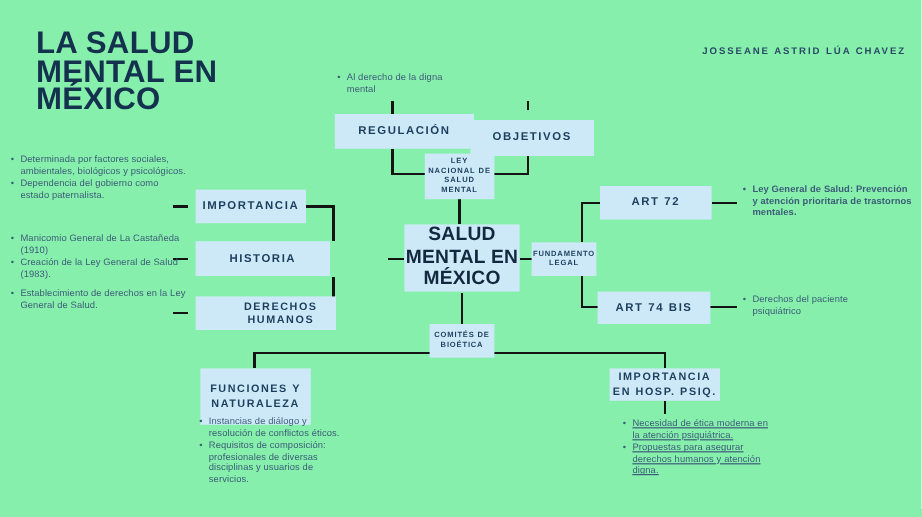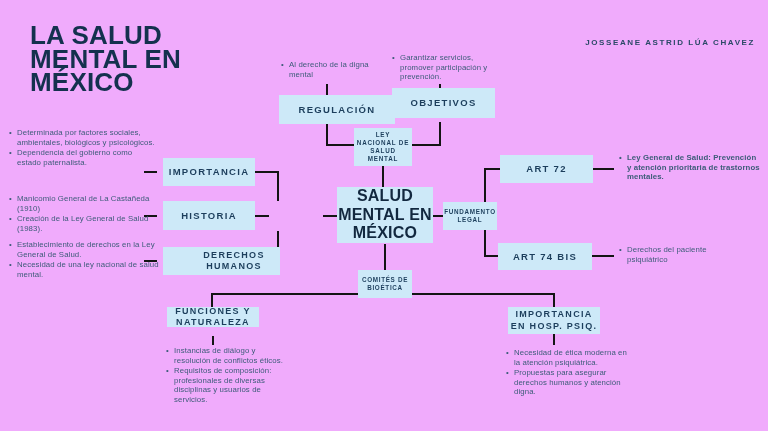--- a/index.html
+++ b/index.html
@@ -1,66 +1,66 @@
 <!DOCTYPE html>
 <html><head>
 <meta charset="utf-8">
 <style>
   html,body{margin:0;padding:0;background:#ffffff;}
   .canvas{
-    position:relative;width:768px;height:431px;background:#f0abfc;
+    position:relative;width:768px;height:431px;background:#86efac;
     font-family:"Liberation Sans",sans-serif;overflow:hidden;
   }
   .connectors{position:absolute;left:0;top:0;pointer-events:none;}
 
   .title{
     position:absolute;left:30px;top:24px;width:190px;margin:0;
     font-size:26px;line-height:23.5px;font-weight:700;letter-spacing:0.2px;
     color:#14314e;white-space:pre-line;
   }
   .author{
     position:absolute;top:38px;right:13px;
     font-size:8px;font-weight:700;letter-spacing:1.6px;color:#2b4967;
   }
 
   .node{
     position:absolute;display:flex;align-items:center;justify-content:center;
     background:#cde9f8;color:#1c3e5c;font-weight:700;text-align:center;
     letter-spacing:1.3px;white-space:pre-line;line-height:1.25;
   }
   .n-regulacion{left:279px;top:95px;width:116px;height:29px;font-size:9.5px;}
-  .n-objetivos{left:392px;top:88px;width:103px;height:30px;font-size:9.5px;}
+  .n-objetivos{left:392px;top:100px;width:103px;height:30px;font-size:9.5px;}
   .n-ley{left:354px;top:128px;width:58px;height:38px;font-size:6.3px;letter-spacing:0.8px;}
   .n-importancia{left:163px;top:158px;width:92px;height:28px;font-size:9.5px;}
-  .n-historia{left:163px;top:201px;width:92px;height:29px;font-size:9.5px;}
+  .n-historia{left:163px;top:201px;width:112px;height:29px;font-size:9.5px;}
   .n-derechos{left:163px;top:247px;width:92px;height:28px;font-size:9px;padding-left:25px;}
   .n-contexto{left:269px;top:202px;width:54px;height:29px;font-size:7.3px;letter-spacing:0.9px;}
   .n-center{left:337px;top:187px;width:96px;height:56px;font-size:16px;letter-spacing:0.2px;color:#12283f;line-height:1.15;}
   .n-fundamento{left:443px;top:202px;width:54px;height:28px;font-size:6.3px;letter-spacing:0.7px;}
   .n-art72{left:500px;top:155px;width:93px;height:28px;font-size:9.5px;}
   .n-art74{left:498px;top:243px;width:94px;height:27px;font-size:9.5px;}
   .n-comites{left:358px;top:270px;width:54px;height:28px;font-size:6.3px;letter-spacing:0.7px;}
-  .n-funciones{left:167px;top:307px;width:92px;height:20px;font-size:9px;}
+  .n-funciones{left:167px;top:307px;width:92px;height:47px;font-size:9px;}
   .n-hosp{left:508px;top:307px;width:92px;height:27px;font-size:9px;}
 
   .note{
     position:absolute;margin:0;padding:0;list-style:none;
     font-size:7.8px;line-height:9.6px;color:#3d5c79;letter-spacing:0.1px;
   }
   .note li{position:relative;padding-left:9px;margin:0 0 1px 0;}
   .note li::before{content:"\2022";position:absolute;left:1px;top:0;}
   .note-regulacion{left:280px;top:60px;width:92px;}
   .note-objetivos{left:391px;top:53px;width:112px;}
   .note-importancia{left:8px;top:128px;width:150px;}
   .note-historia{left:8px;top:194px;width:150px;}
   .note-derechos{left:8px;top:240px;width:154px;}
   .note-art72{left:618px;top:153px;width:144px;font-weight:bold;}
   .note-art74{left:618px;top:245px;width:126px;}
   .note-funciones{left:165px;top:346px;width:120px;}
-  .note-hosp{left:505px;top:348px;width:130px;}
+  .note-hosp{left:518px;top:348px;width:130px;text-decoration:underline;}
 </style>
 </head>
 <body>
 
 <div class="canvas">
 
   <svg class="connectors" width="768" height="431" viewBox="0 0 768 431">
     <g stroke="#141414" stroke-width="2" fill="none" shape-rendering="crispEdges">
       <path d="M327 84 V95"></path>
       <path d="M440 84 V92"></path>
@@ -112,34 +112,30 @@
   <div class="node n-comites">COMITÉS DE
 BIOÉTICA</div>
   <div class="node n-funciones">FUNCIONES Y
 NATURALEZA</div>
   <div class="node n-hosp">IMPORTANCIA
 EN HOSP. PSIQ.</div>
 
   <ul class="note note-regulacion">
     <li>Al derecho de la digna mental</li>
   </ul>
-  <ul class="note note-objetivos">
-    <li>Garantizar servicios, promover participación y prevención.</li>
-  </ul>
   <ul class="note note-importancia">
     <li>Determinada por factores sociales, ambientales, biológicos y psicológicos.</li>
     <li>Dependencia del gobierno como estado paternalista.</li>
   </ul>
   <ul class="note note-historia">
     <li>Manicomio General de La Castañeda (1910)</li>
     <li>Creación de la Ley General de Salud (1983).</li>
   </ul>
   <ul class="note note-derechos">
     <li>Establecimiento de derechos en la Ley General de Salud.</li>
-    <li>Necesidad de una ley nacional de salud mental.</li>
   </ul>
   <ul class="note note-art72">
     <li>Ley General de Salud: Prevención y atención prioritaria de trastornos mentales.</li>
   </ul>
   <ul class="note note-art74">
     <li>Derechos del paciente psiquiátrico</li>
   </ul>
   <ul class="note note-funciones">
     <li>Instancias de diálogo y resolución de conflictos éticos.</li>
     <li>Requisitos de composición: profesionales de diversas disciplinas y usuarios de servicios.</li>

